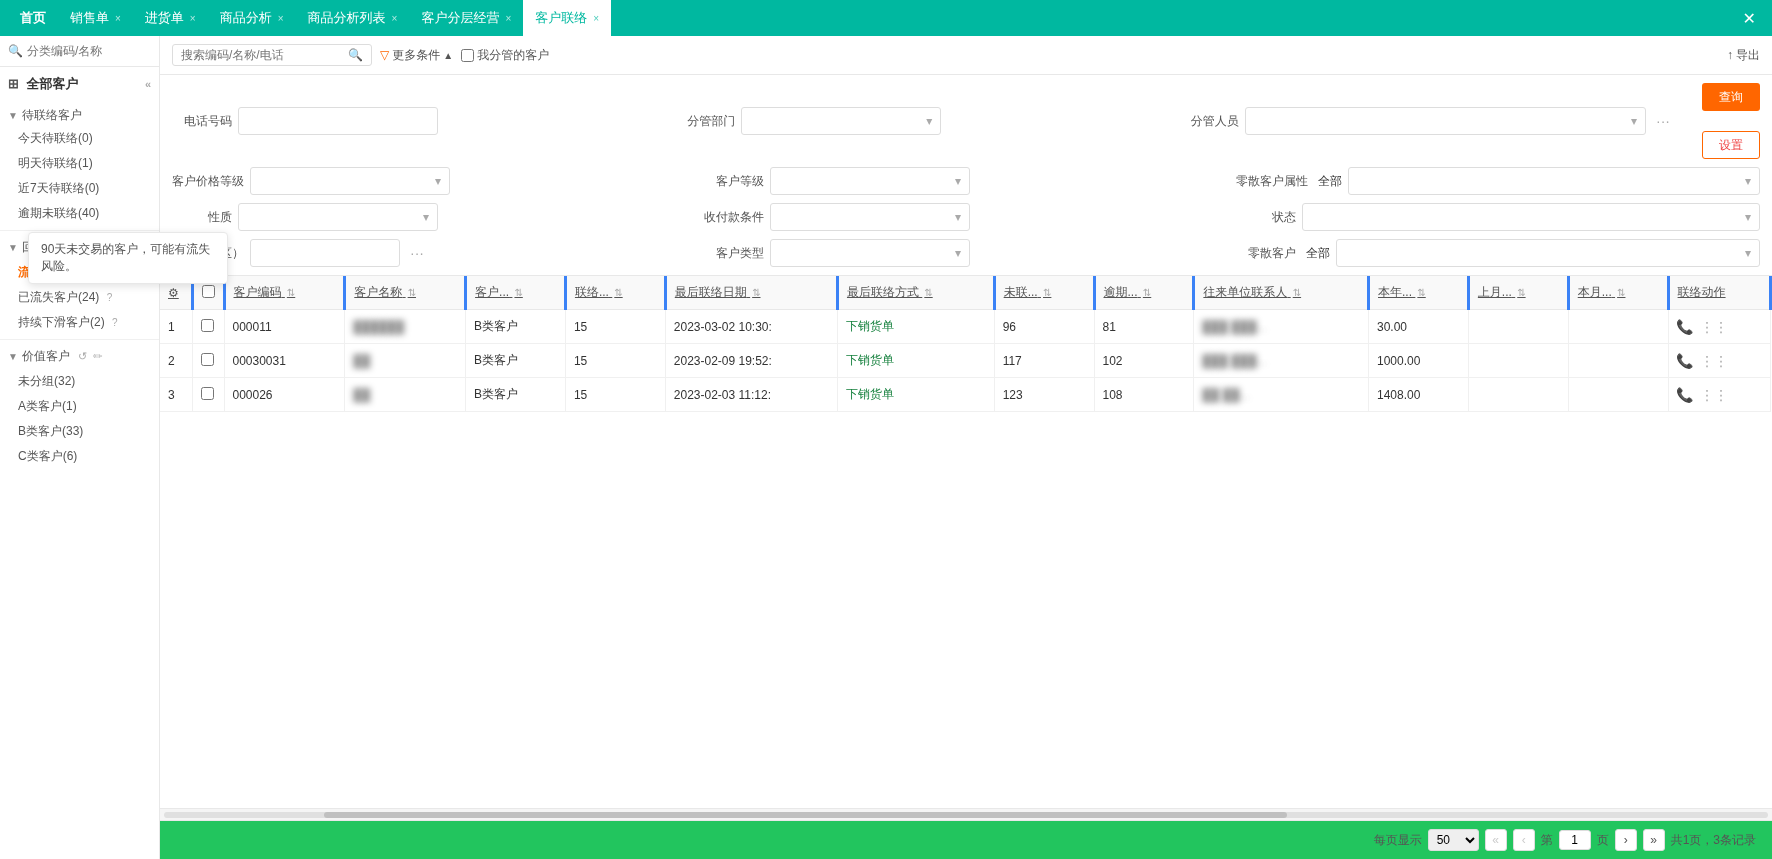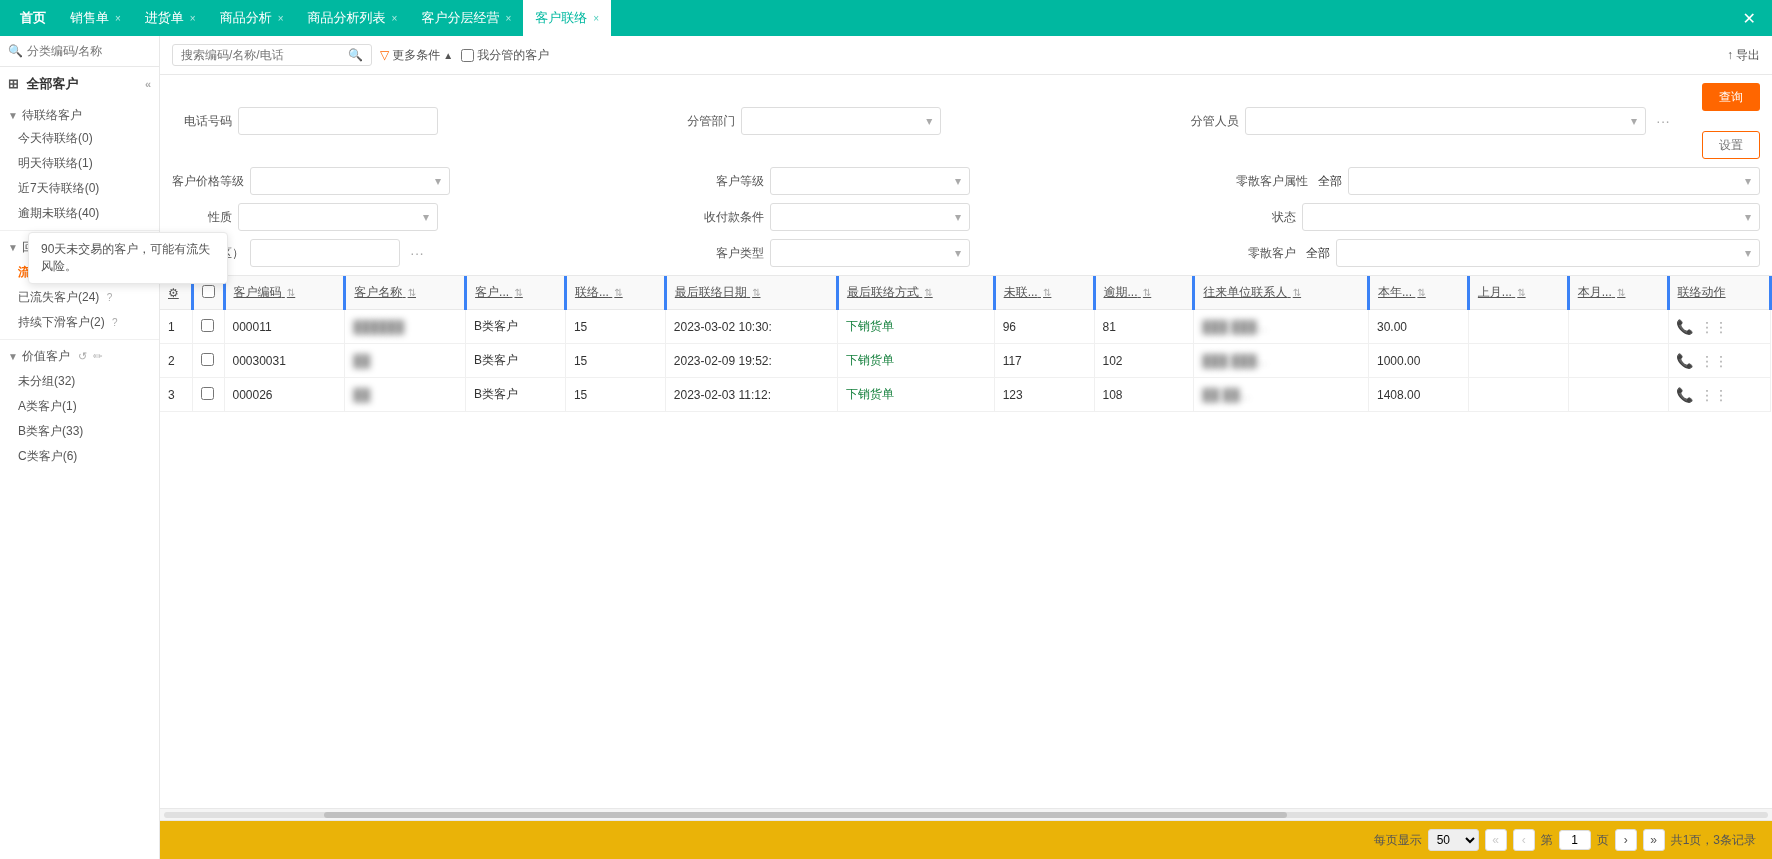--- a/index.html
+++ b/index.html
@@ -224,21 +224,21 @@
       color: #fff;
       border: none;
       border-radius: 3px;
       padding: 5px 16px;
       font-size: 12px;
       cursor: pointer;
       height: 28px;
     }
     .setting-btn {
       background: #fff;
-      color: #737373;
+      color: #ef4444;
       border: 1px solid #ff6600;
       border-radius: 3px;
       padding: 4px 16px;
       font-size: 12px;
       cursor: pointer;
       height: 28px;
     }
     .filter-action-col {
       display: flex;
       flex-direction: column;
@@ -298,21 +298,21 @@
       box-shadow: 0 2px 8px rgba(0,0,0,0.12);
       z-index: 100;
       top: 232px;
       left: 28px;
       max-width: 200px;
       pointer-events: none;
     }
 
     
     .pagination {
-      background: #eab308;
+      background: #22c55e;
       border-top: 1px solid #e8e8e8;
       padding: 8px 16px;
       display: flex;
       align-items: center;
       justify-content: flex-end;
       gap: 6px;
       font-size: 12px;
       color: #555;
     }
     .pagination select {

